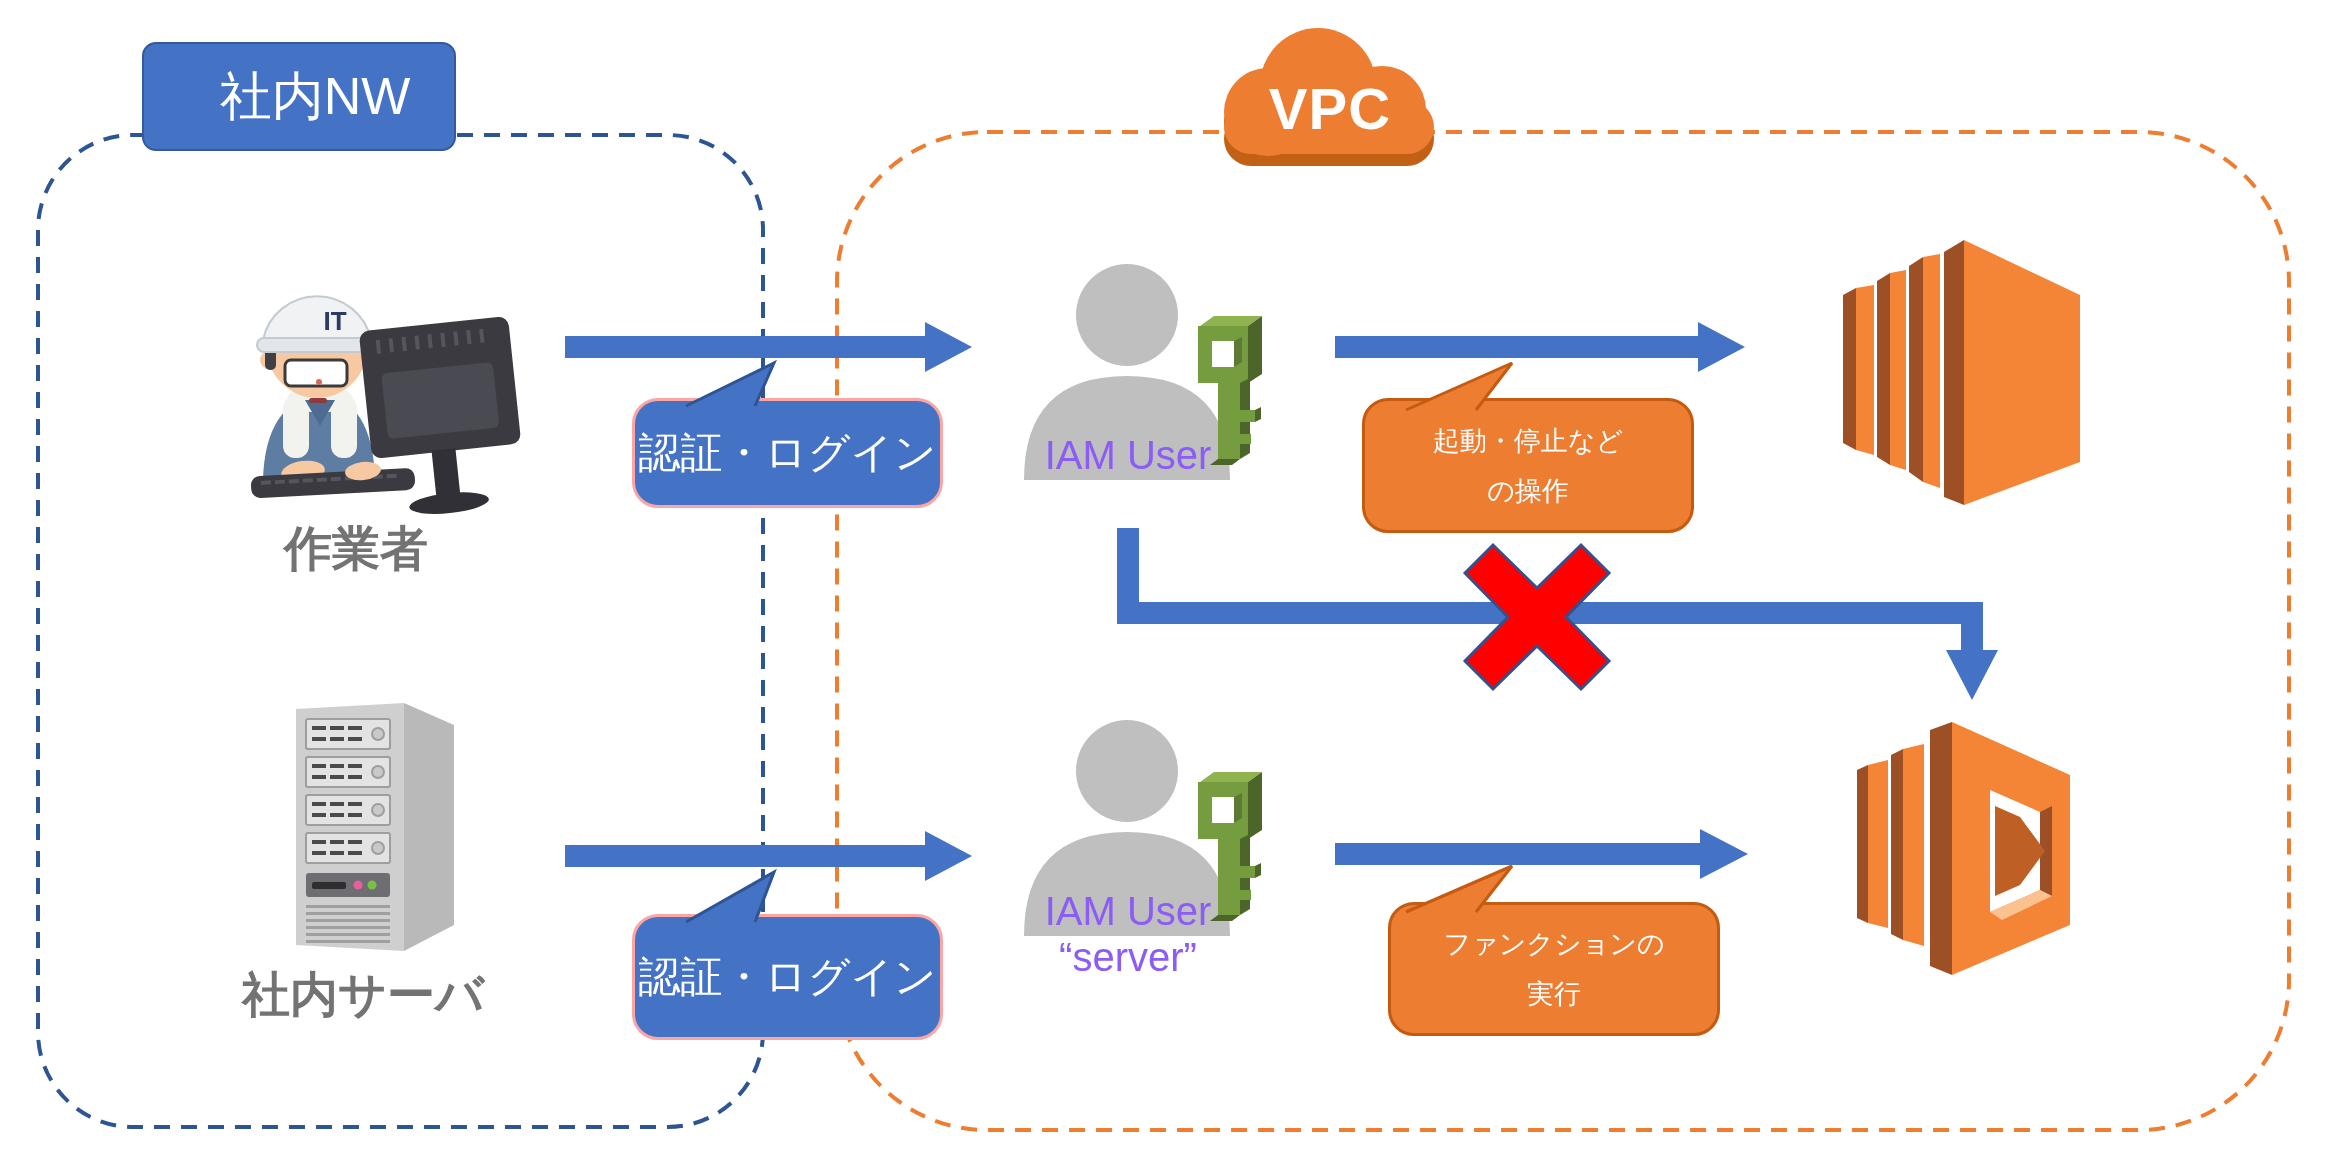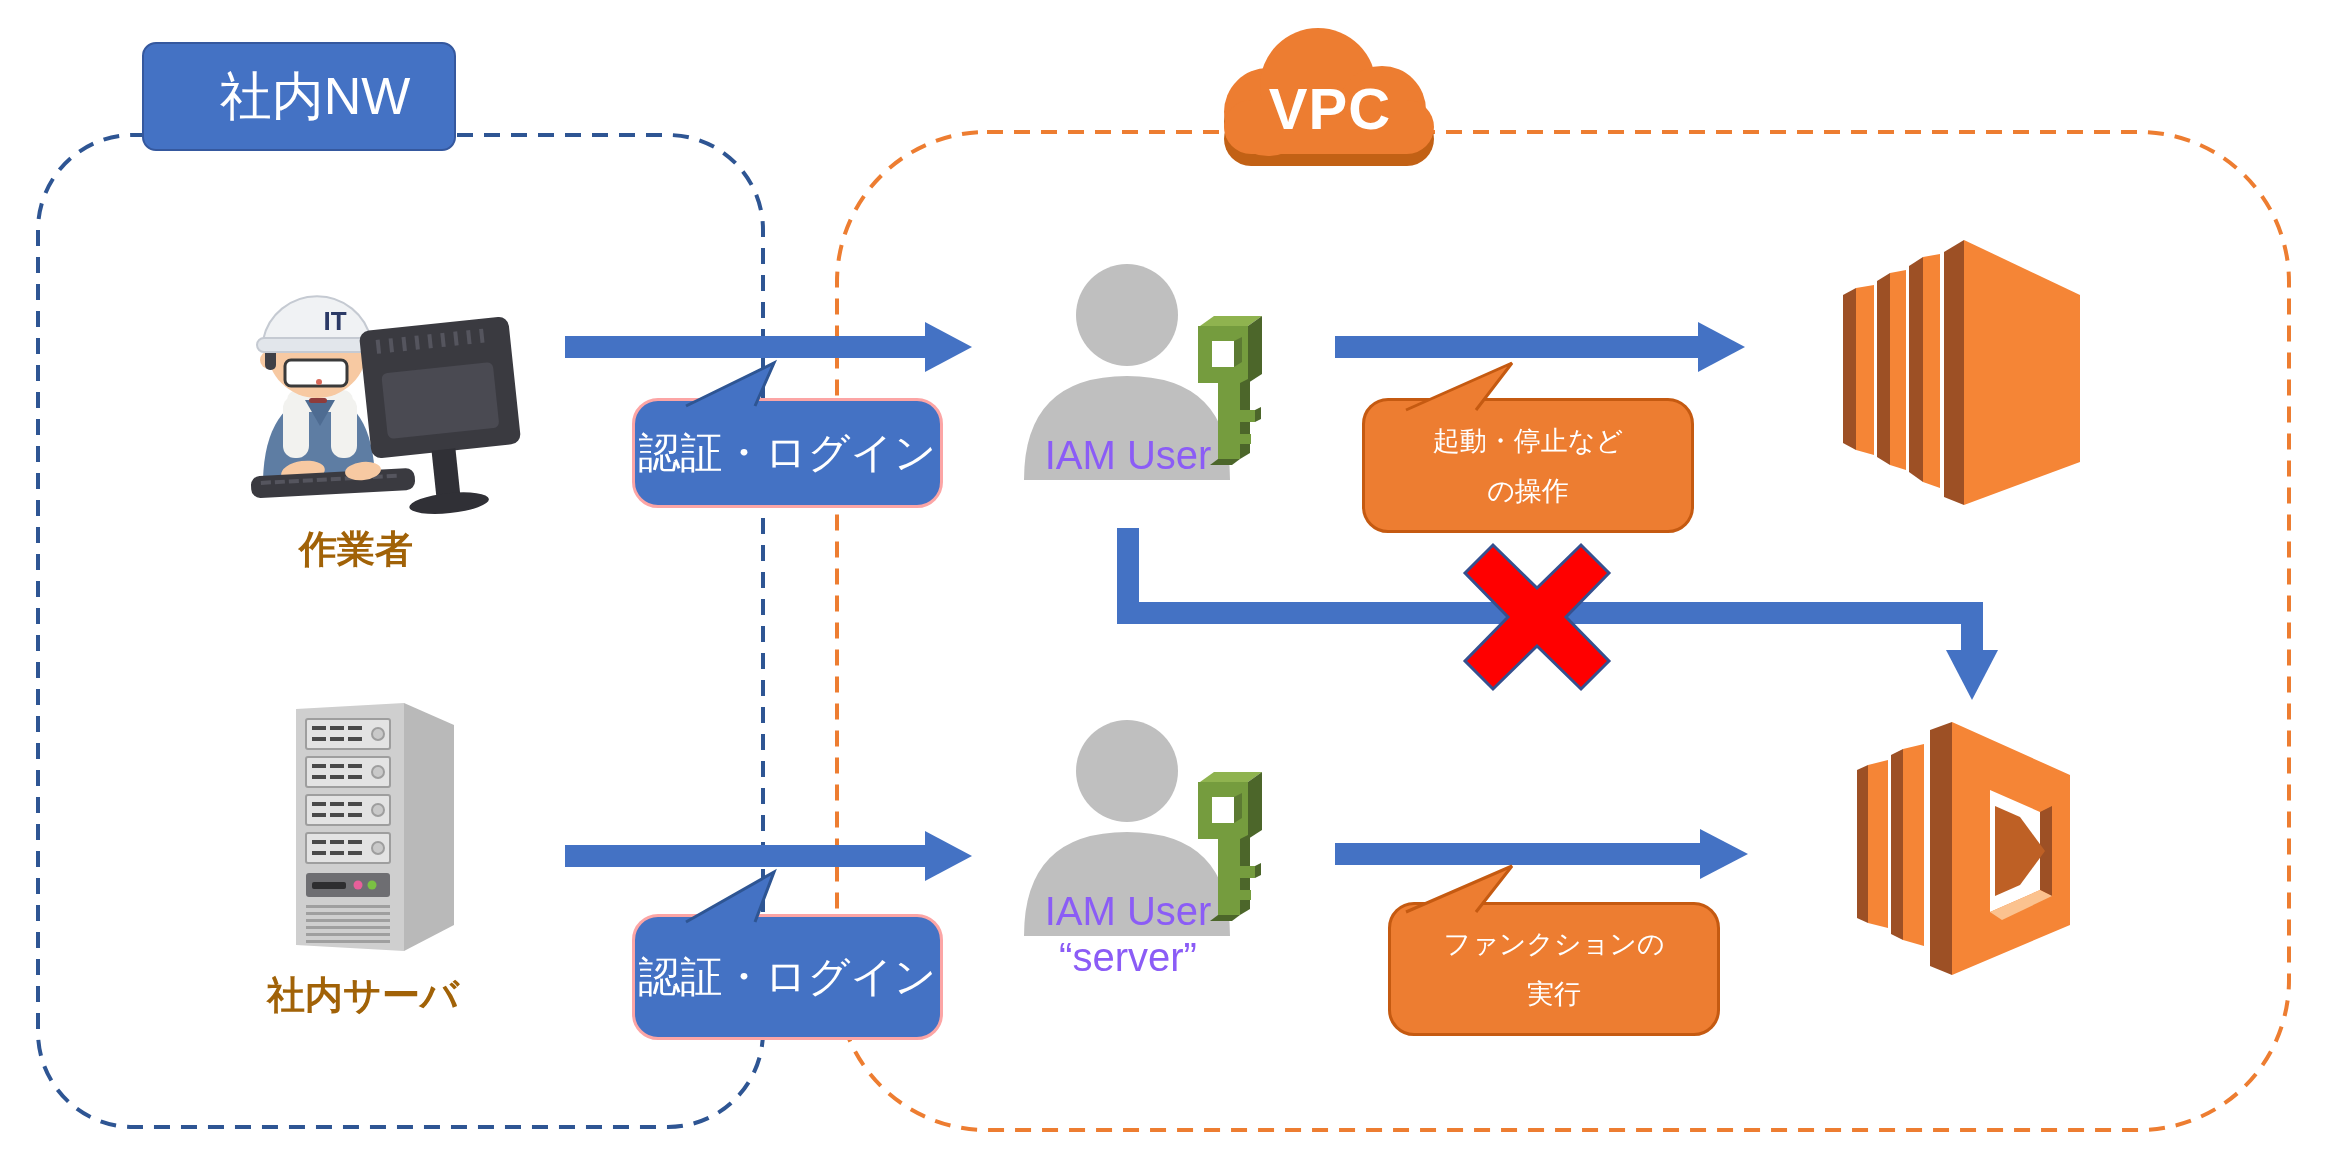--- a/index.html
+++ b/index.html
@@ -11,21 +11,21 @@
   svg{display:block;}
   .zone-label{
     background:#4472C4;border:2px solid #35589E;border-radius:14px;
     color:#ffffff;font-size:52px;display:flex;align-items:center;justify-content:center;padding-left:32px;
   }
   .vpc-text{
     color:#ffffff;font-size:58px;font-weight:700;letter-spacing:1px;
     display:flex;align-items:flex-end;justify-content:center;
   }
   .caption{
-    color:#a16207;font-size:38px;font-weight:600;text-align:center;line-height:58px;
+    color:#737373;font-size:48px;font-weight:600;text-align:center;line-height:58px;
   }
   .iam-text{
     color:#8b5cf6;font-size:40px;text-align:center;line-height:46px;font-weight:500;
   }
   .callout{
     border-radius:26px;color:#ffffff;text-align:center;
     display:flex;flex-direction:column;align-items:center;justify-content:center;
   }
   .callout.blue{background:#4472C4;border:3px solid #fca5a5;font-size:42px;}
   .callout.orange{background:#ED7D31;border:3px solid #C55A11;font-size:27px;line-height:50px;}

